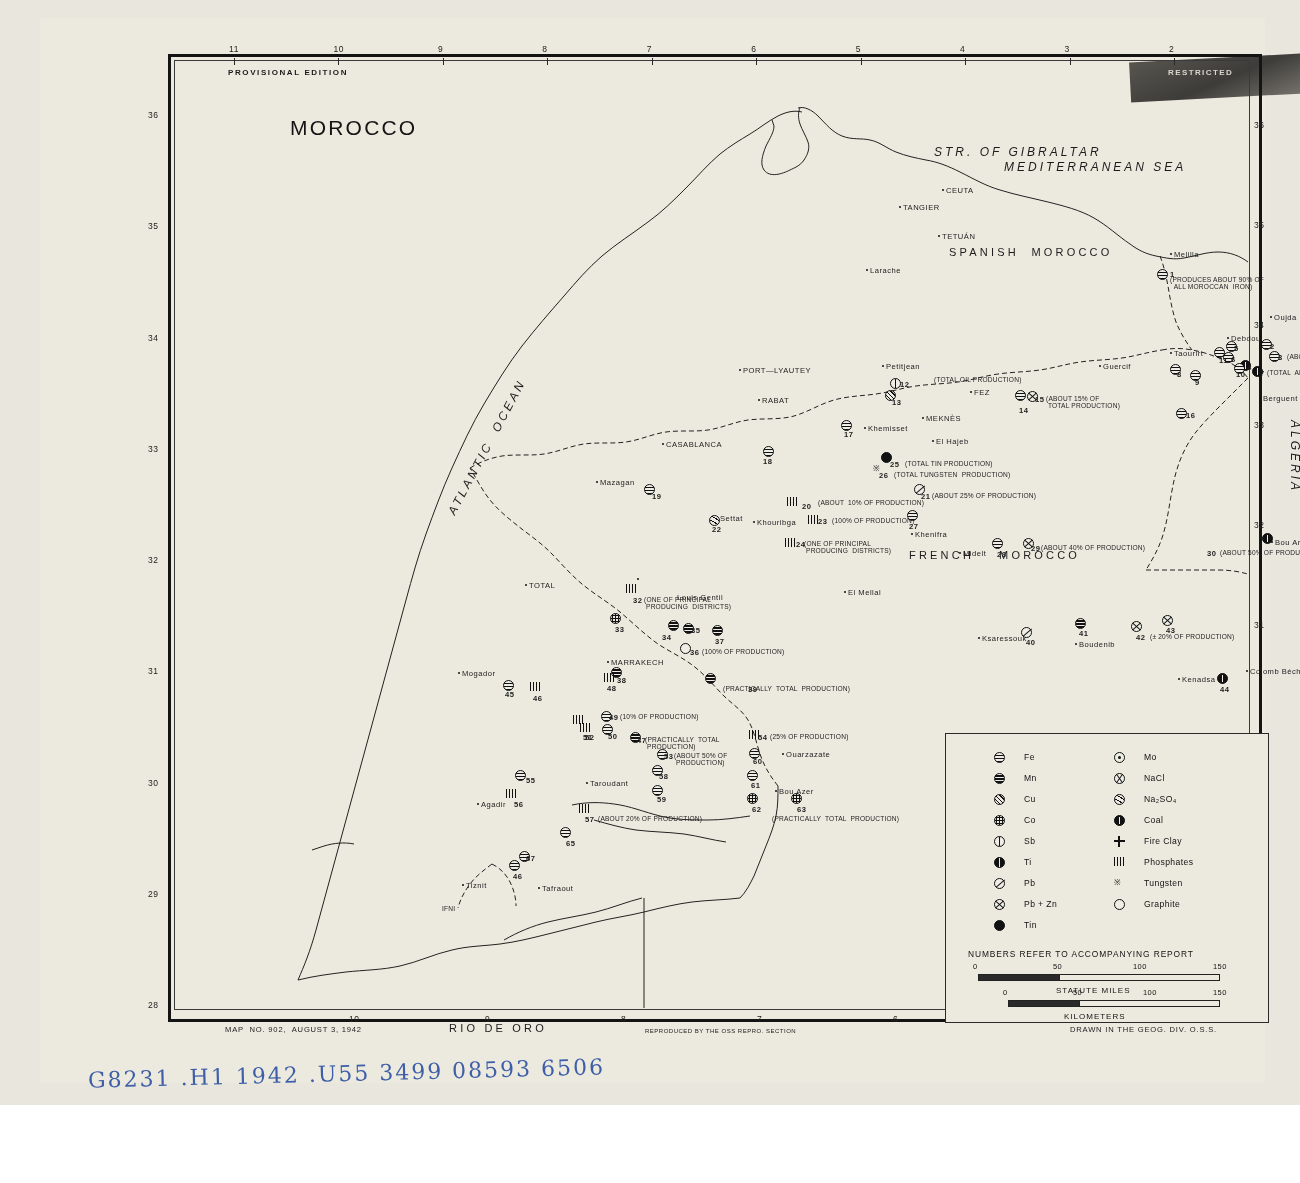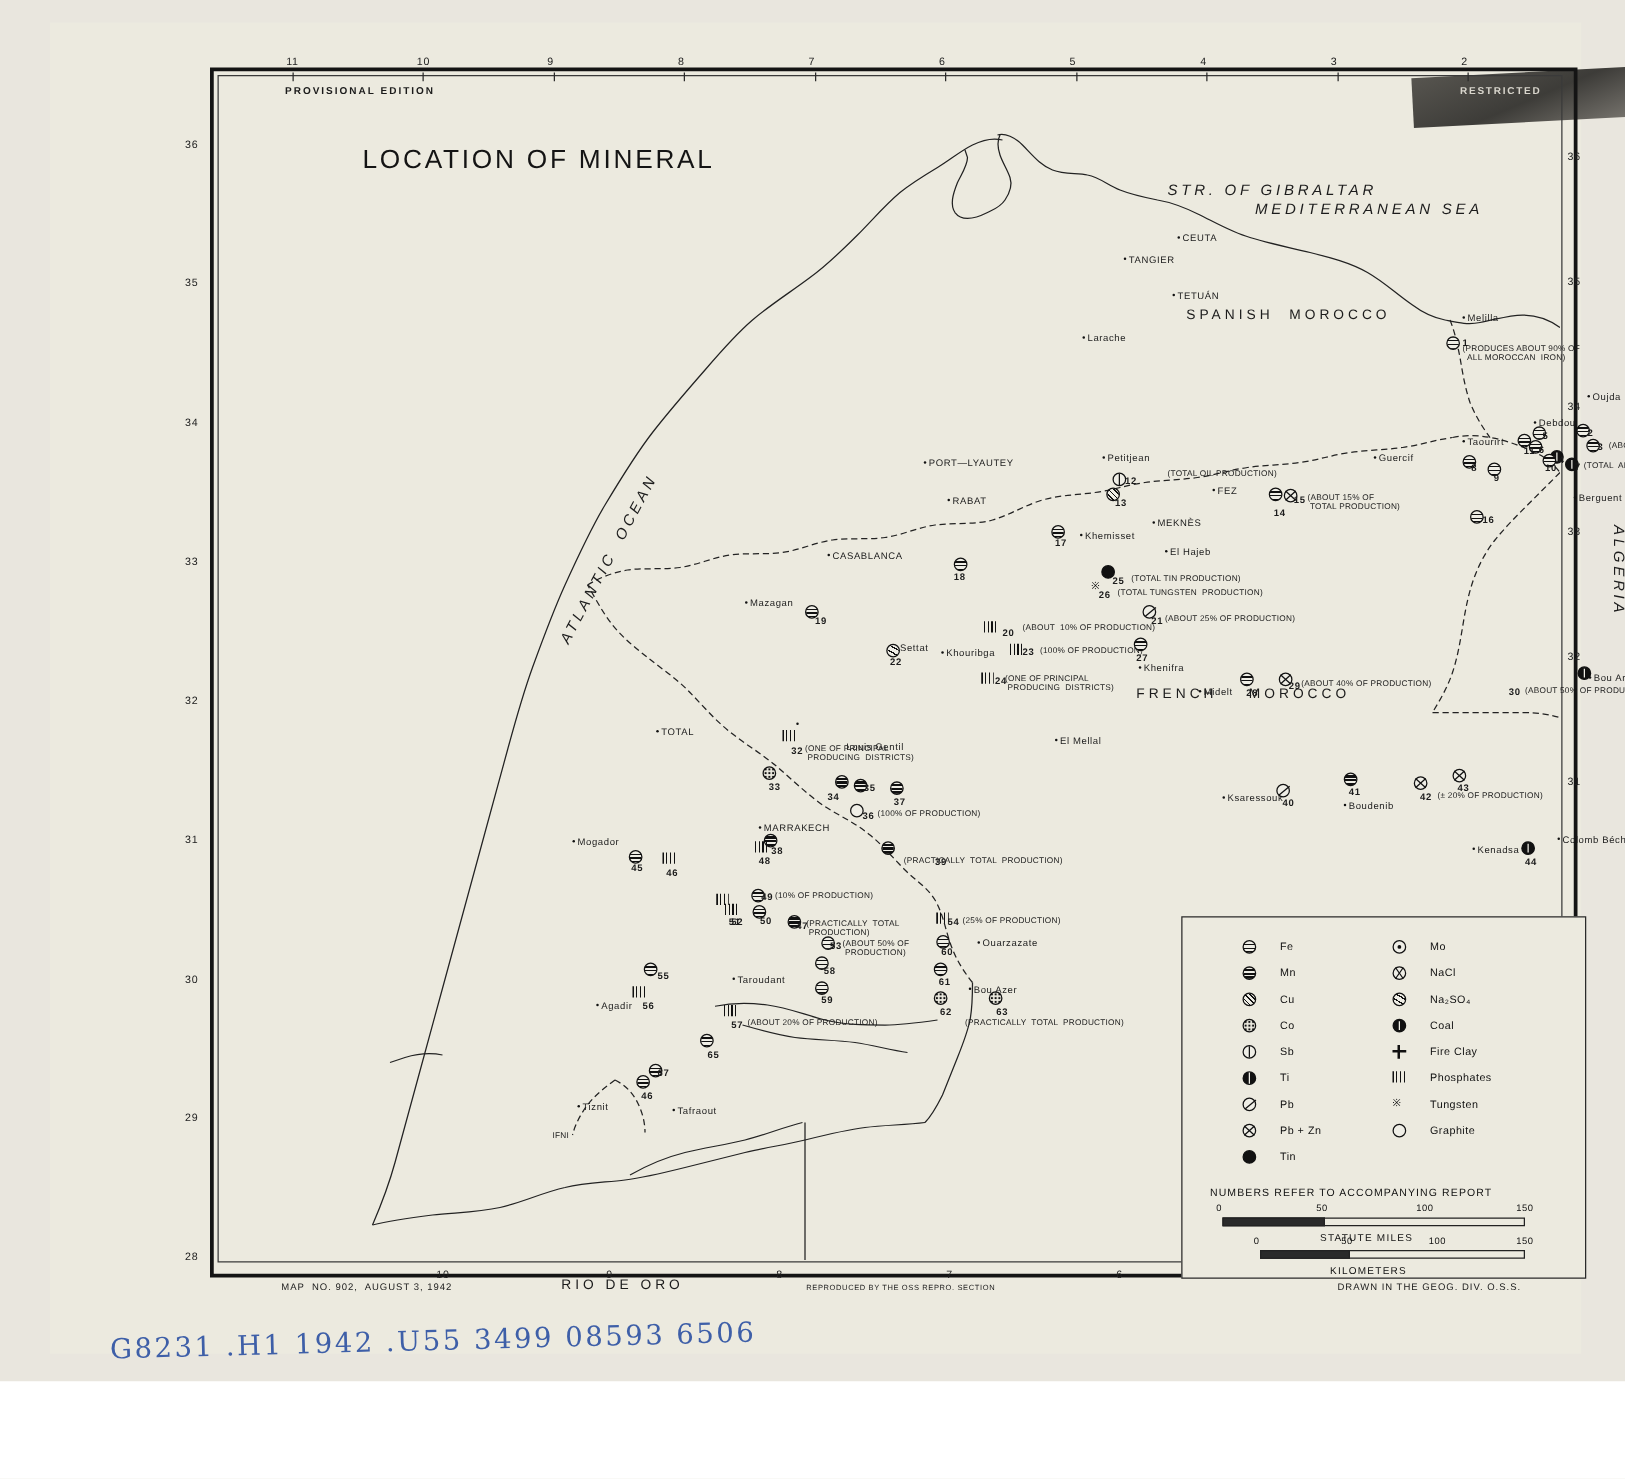--- a/index.html
+++ b/index.html
@@ -121,21 +121,21 @@
     <div id="ticks-right">
         <div class="tickrow" style="left: 1214px; top: 102px;">36</div>
         <div class="tickrow" style="left: 1214px; top: 202px;">35</div>
         <div class="tickrow" style="left: 1214px; top: 302px;">34</div>
         <div class="tickrow" style="left: 1214px; top: 402px;">33</div>
         <div class="tickrow" style="left: 1214px; top: 502px;">32</div>
         <div class="tickrow" style="left: 1214px; top: 602px;">31</div>
       </div>
 
     <div id="title">
-        <div>LOCATION OF MINERAL</div>
+        <div>MOROCCO</div>
       </div>
 
     <svg class="coast" width="1074" height="948" viewBox="0 0 1074 948">
       <path class="coastline" d="M598,60 L600,66 C600,72 596,78 592,86 C588,96 586,104 590,110 C596,118 608,114 616,110 C620,108 626,106 630,100 C634,94 636,88 634,82 C632,76 628,70 626,64 C624,58 624,52 626,48"></path>
       <path class="coastline" d="M624,48 C630,46 638,50 644,56 C652,64 658,72 668,76 C678,80 688,78 696,80 C706,82 712,88 722,92 C732,96 742,98 752,100 C764,102 774,106 786,112 C800,119 812,126 826,130 C842,135 858,138 874,142 C890,146 906,150 920,158 C934,166 944,176 956,184 C964,190 972,194 982,196"></path>
       <path class="coastline" d="M982,196 C992,198 1000,200 1010,198 C1022,196 1032,192 1044,192 C1056,192 1066,196 1074,202"></path>
       <path class="coastline" d="M628,52 C620,50 612,52 604,56 C594,61 586,68 576,74 C566,80 556,86 546,94 C534,104 524,116 512,128 C500,140 488,152 474,162 C458,174 442,184 428,196 C414,208 402,222 390,236 C376,252 362,268 348,286 C334,304 322,324 310,344 C298,364 288,386 278,408 C268,430 260,452 252,474 C244,496 238,518 232,540 C226,562 220,584 214,606 C208,628 202,650 196,672 C190,694 184,716 178,738 C172,760 166,782 160,804 C154,826 148,848 142,870 C136,892 130,906 124,920"></path>
       <path class="coastline" d="M124,920 C140,916 156,914 172,912 C190,910 208,910 226,906 C244,902 260,894 278,890 C294,886 310,886 326,884 C342,882 358,878 374,874 C390,870 406,866 422,862 C438,858 454,856 470,852 C486,848 502,844 518,842 C534,840 550,840 566,838"></path>
       <path class="coastline" d="M566,838 C572,832 576,824 580,816 C584,806 588,796 592,786 C596,776 600,766 602,756 C604,746 604,736 604,726"></path>
       <path class="border-dash" d="M604,726 C596,716 590,706 586,694 C582,682 580,670 574,660 C568,650 558,644 550,636 C540,626 532,616 522,608 C510,598 496,592 484,584 C470,574 458,562 446,552 C434,542 420,534 408,524 C396,514 386,502 376,492 C366,482 354,474 344,466 C334,458 324,450 316,440 C308,430 302,418 296,408"></path>

